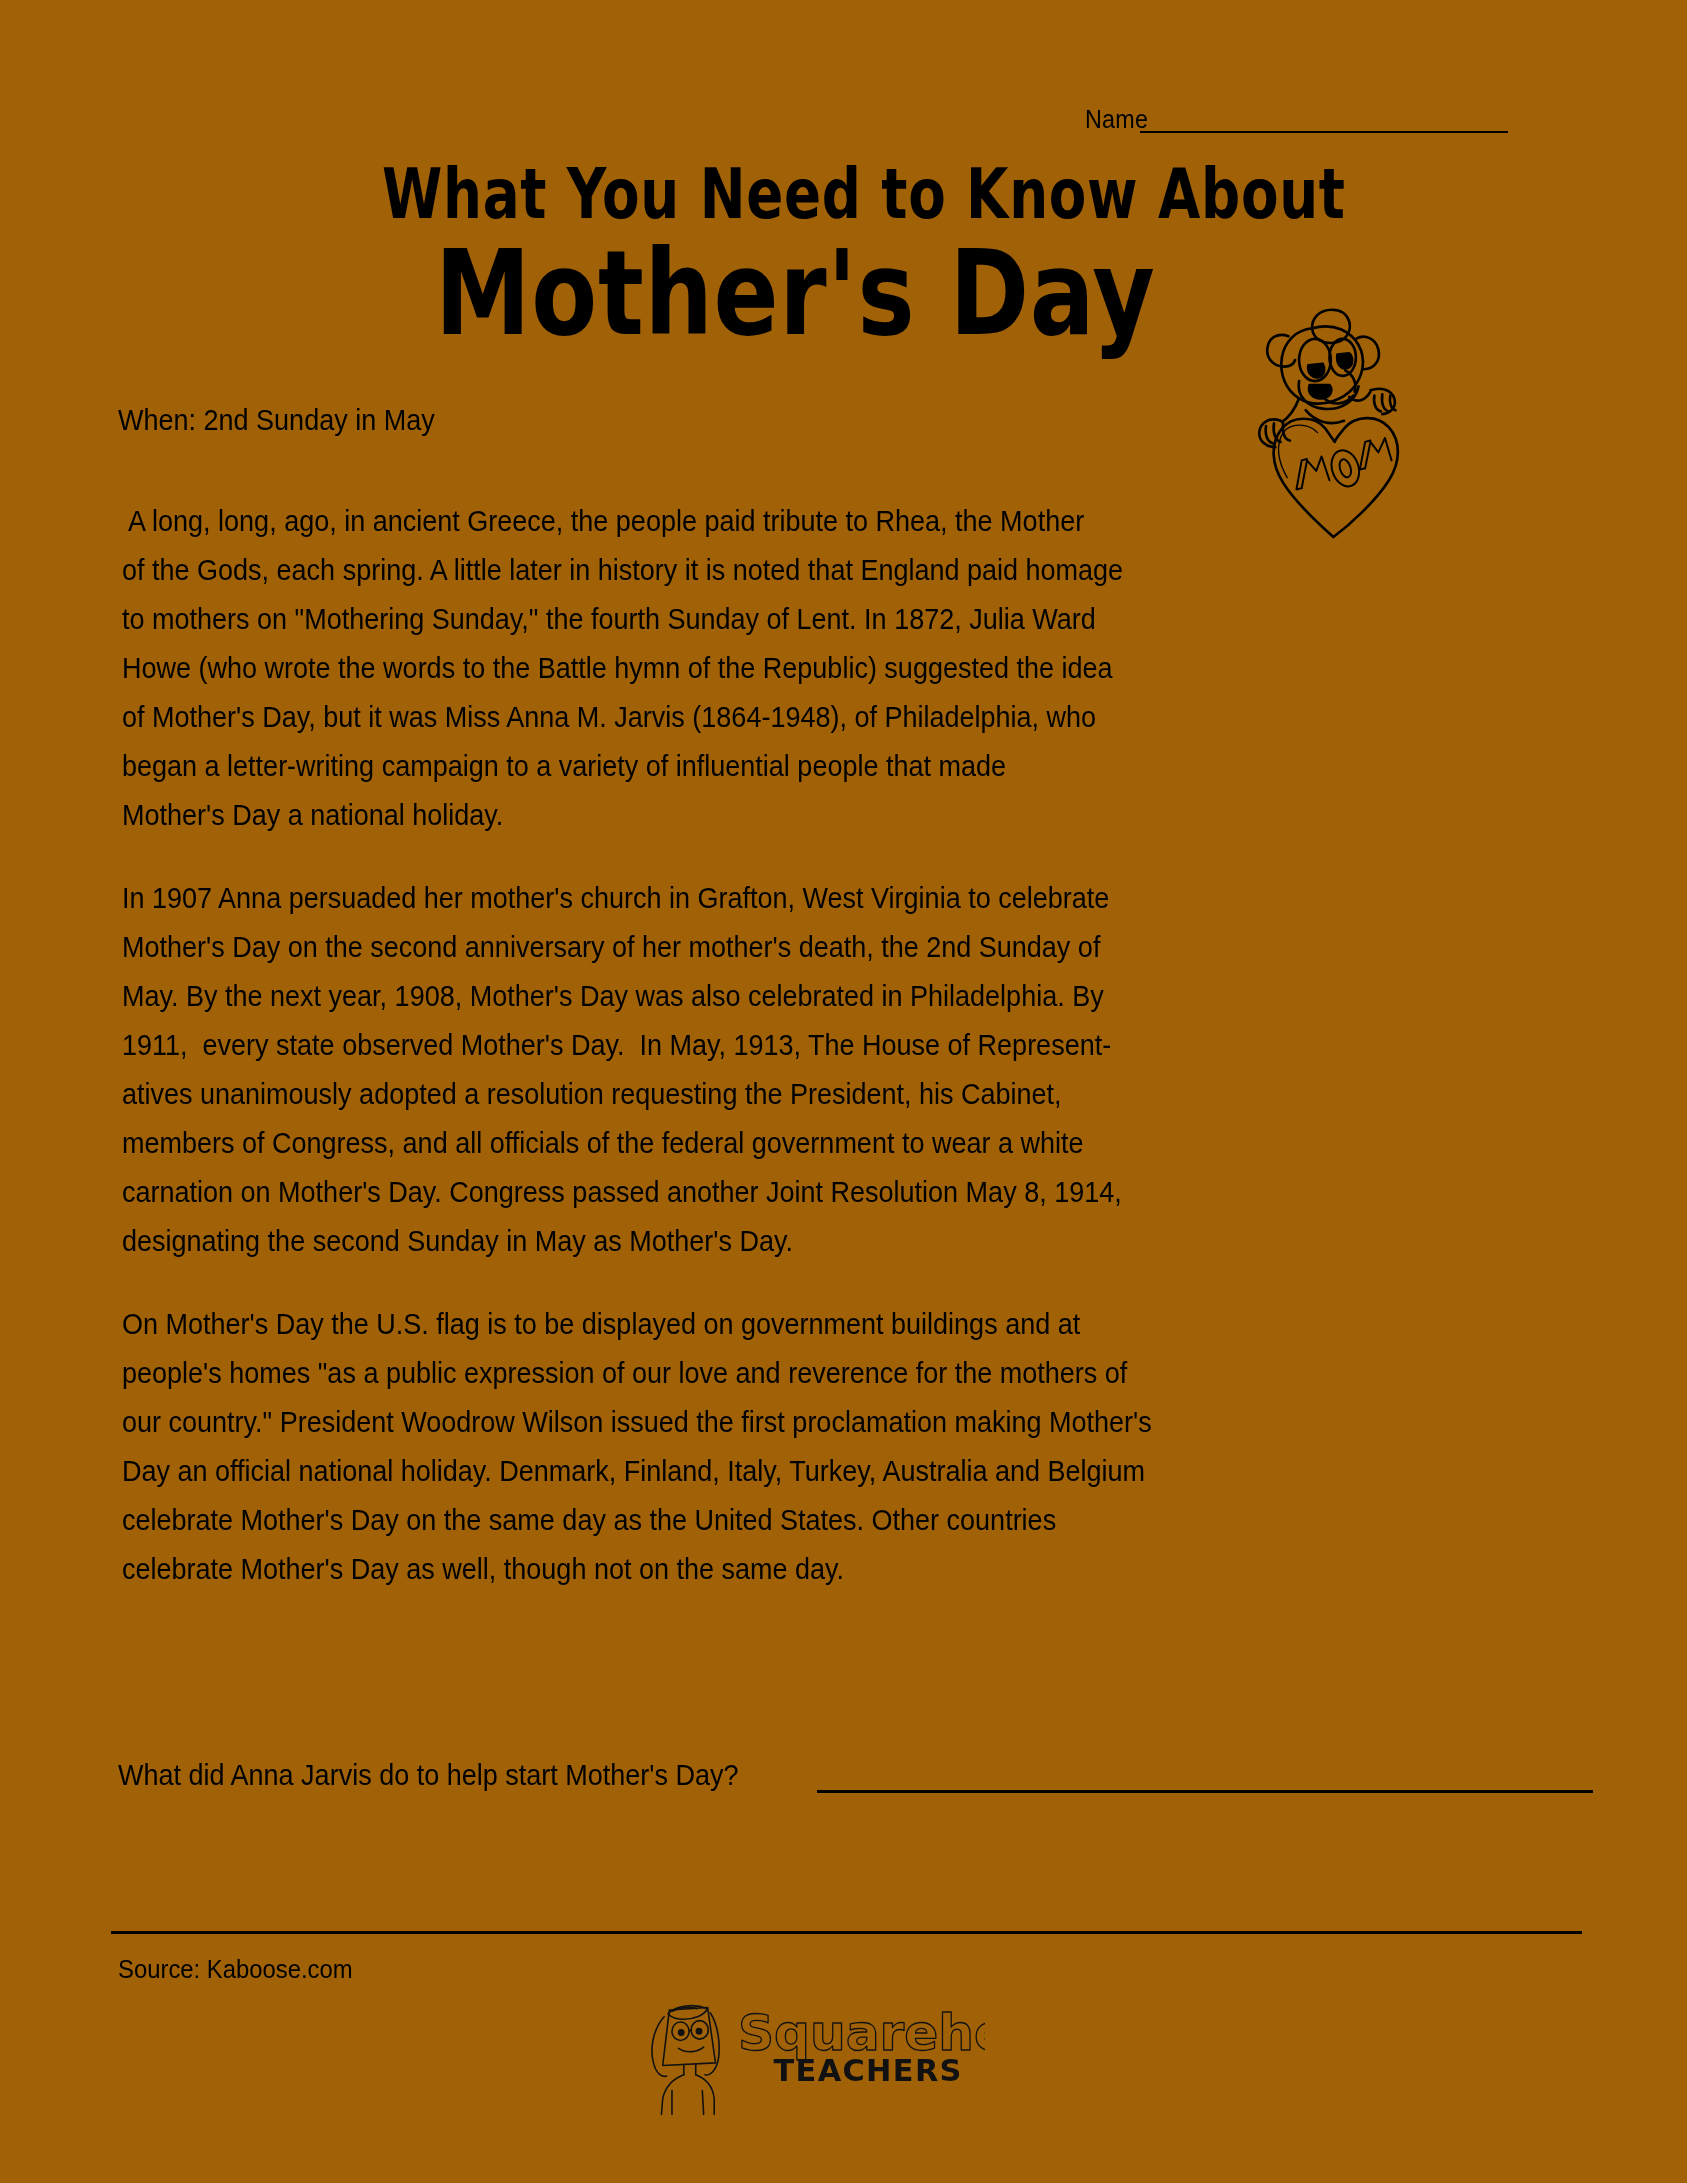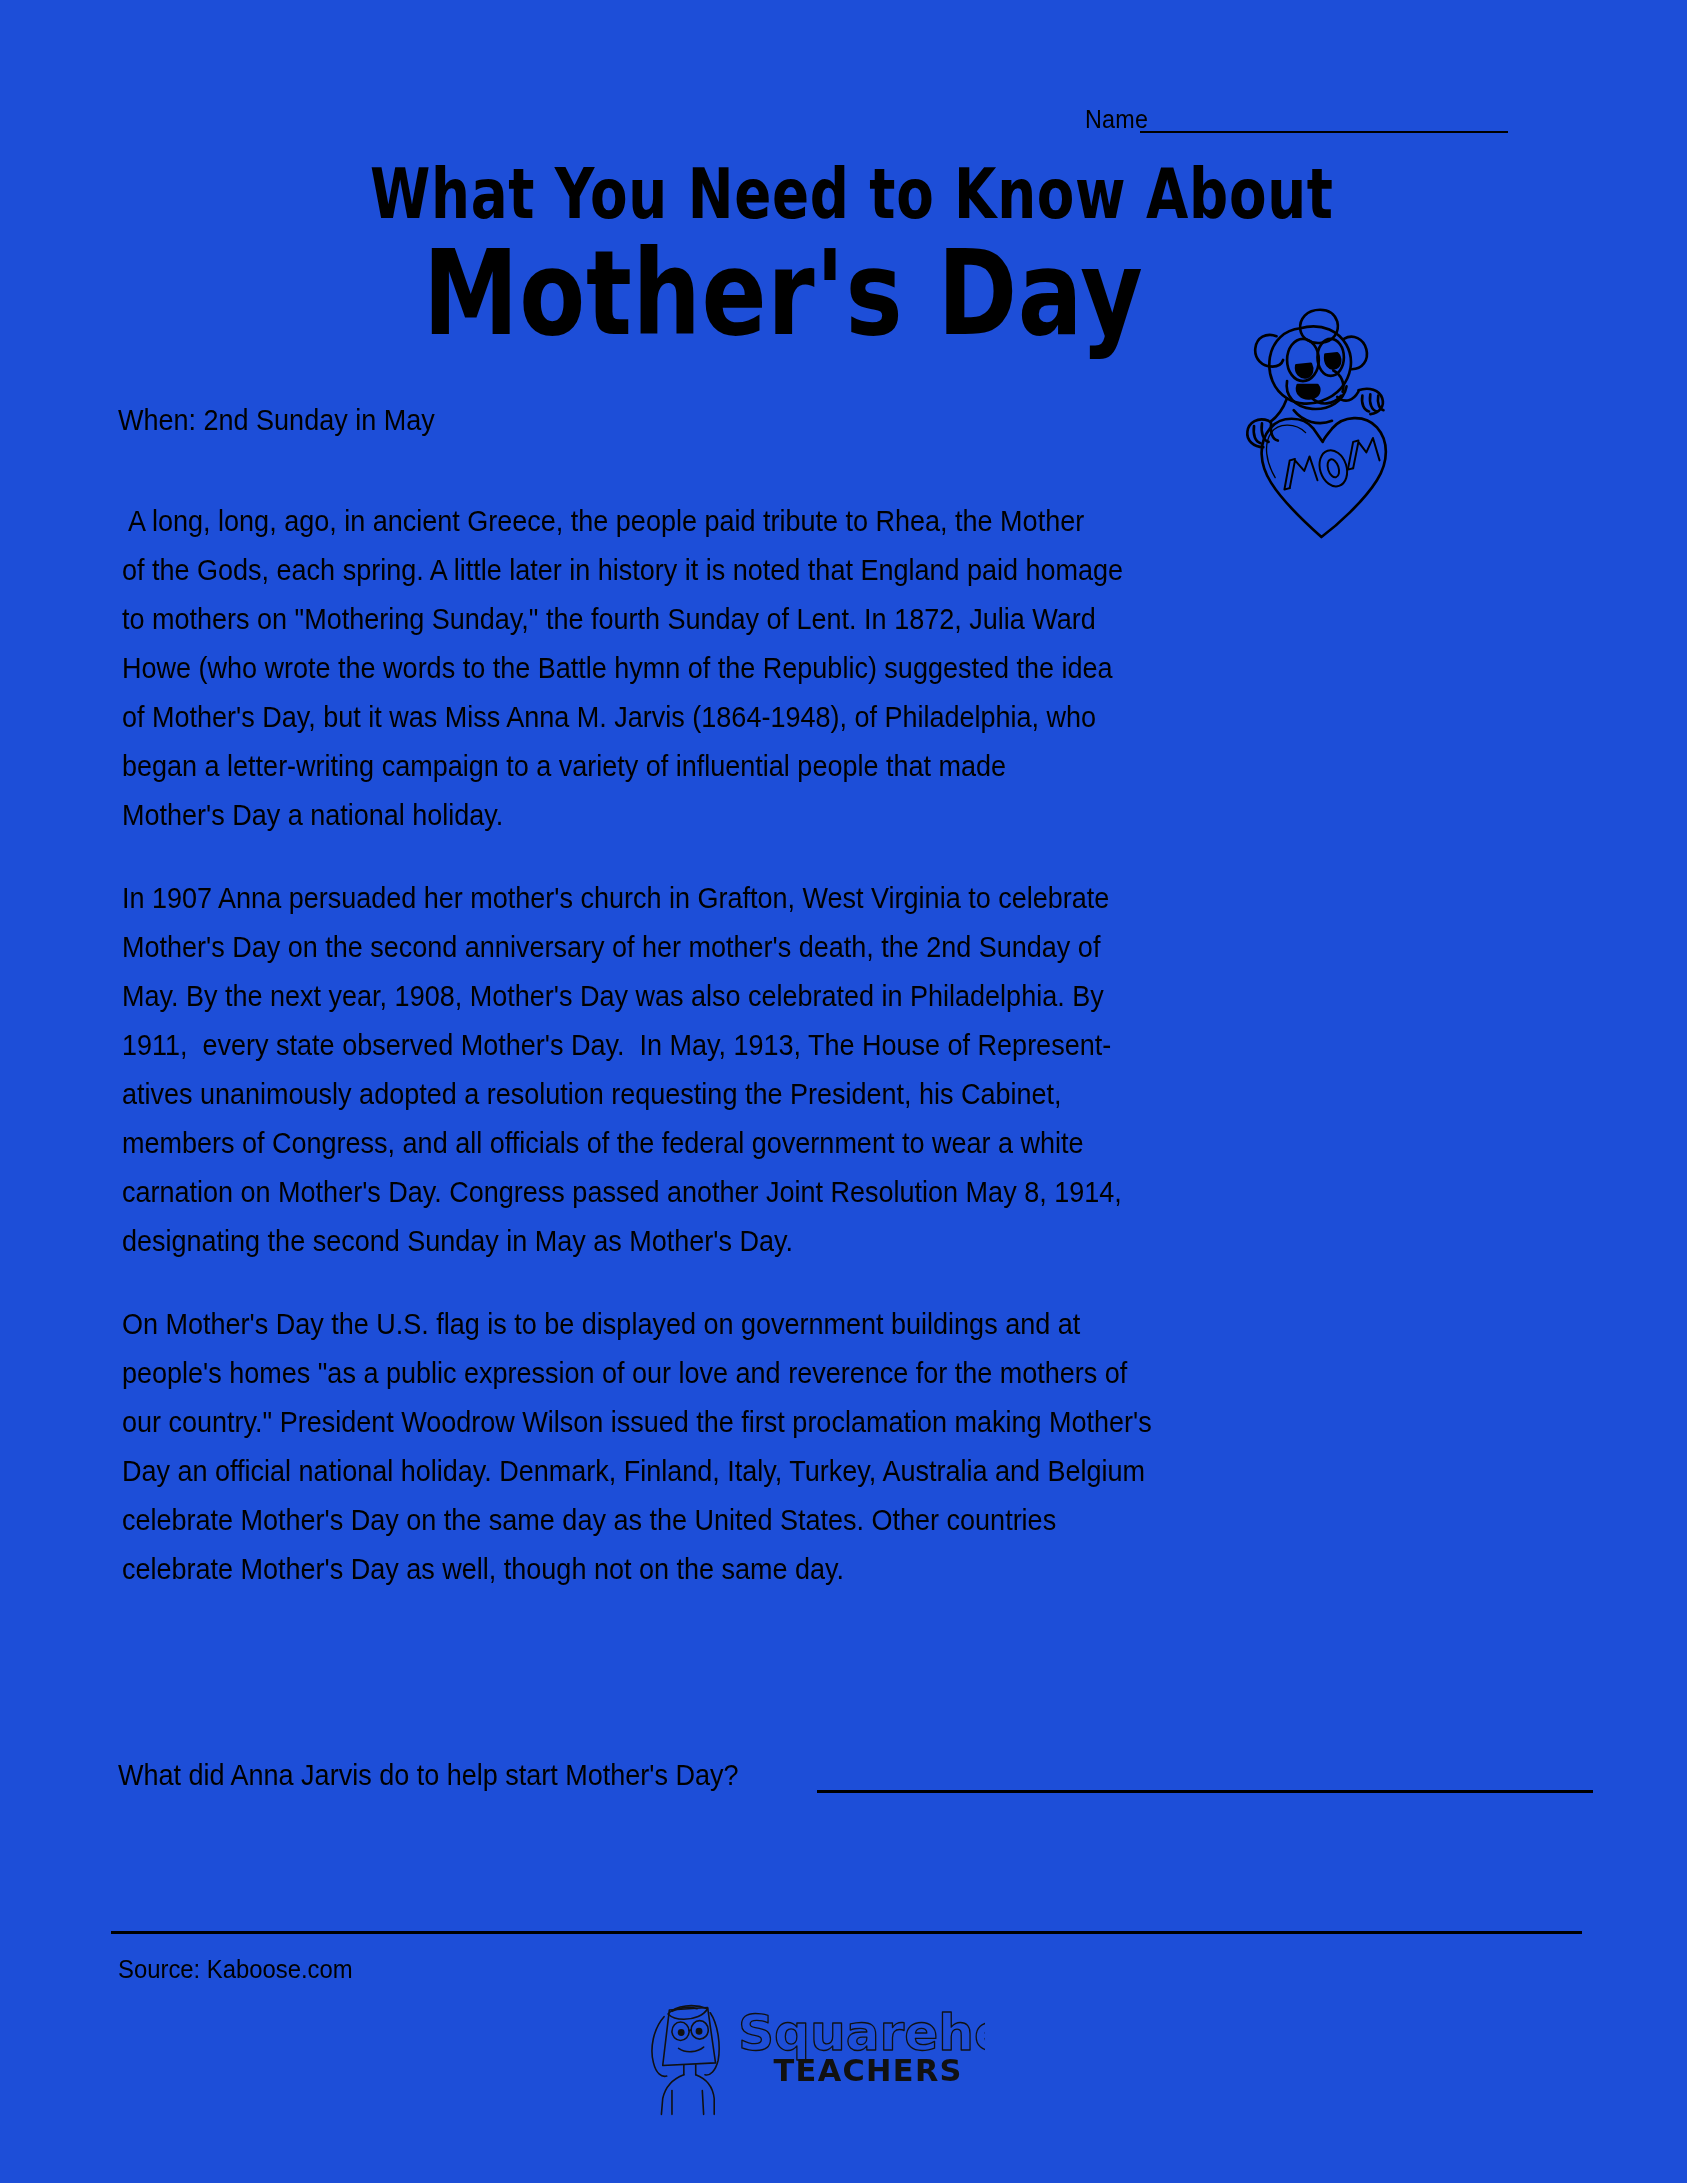--- a/index.html
+++ b/index.html
@@ -13,21 +13,21 @@
     font-family: "Liberation Sans", sans-serif;
     color: #000000;
     position: relative;
     overflow: hidden;
   }
 
   .page {
     position: relative;
     width: 1687px;
     height: 2183px;
-    background: #1d4ed8;
+    background: #a16207;
   }
 
   
   .name-row {
     position: absolute;
     left: 1085px;
     top: 106px;
     width: 423px;
     display: flex;
     align-items: flex-end;
@@ -44,21 +44,21 @@
   .name-blank {
     flex: 1 1 auto;
     border-bottom: 2.6px solid #000;
     height: 22.5px;
     margin-left: -17px;
   }
 
   
   .title-block {
     position: absolute;
-    left: 0;
+    left: 12px;
     top: 142px;
     width: 1341px;
     height: 278px;
   }
   .title-line1 {
     position: absolute;
     left: 370px;
     top: 16.5px;
     font-family: "DejaVu Sans", sans-serif;
     font-weight: bold;

